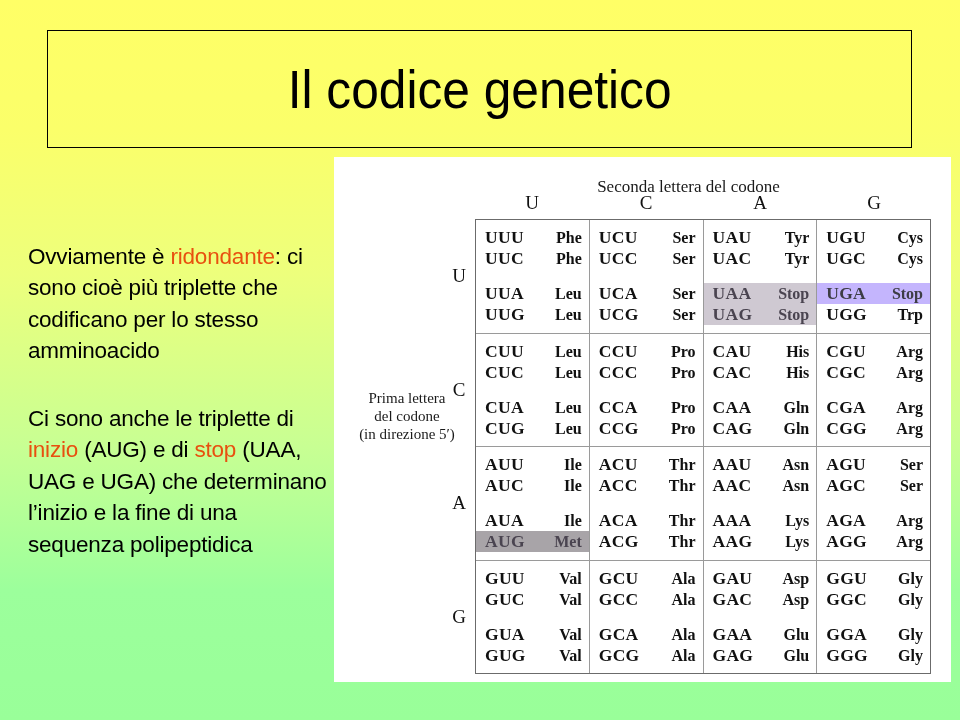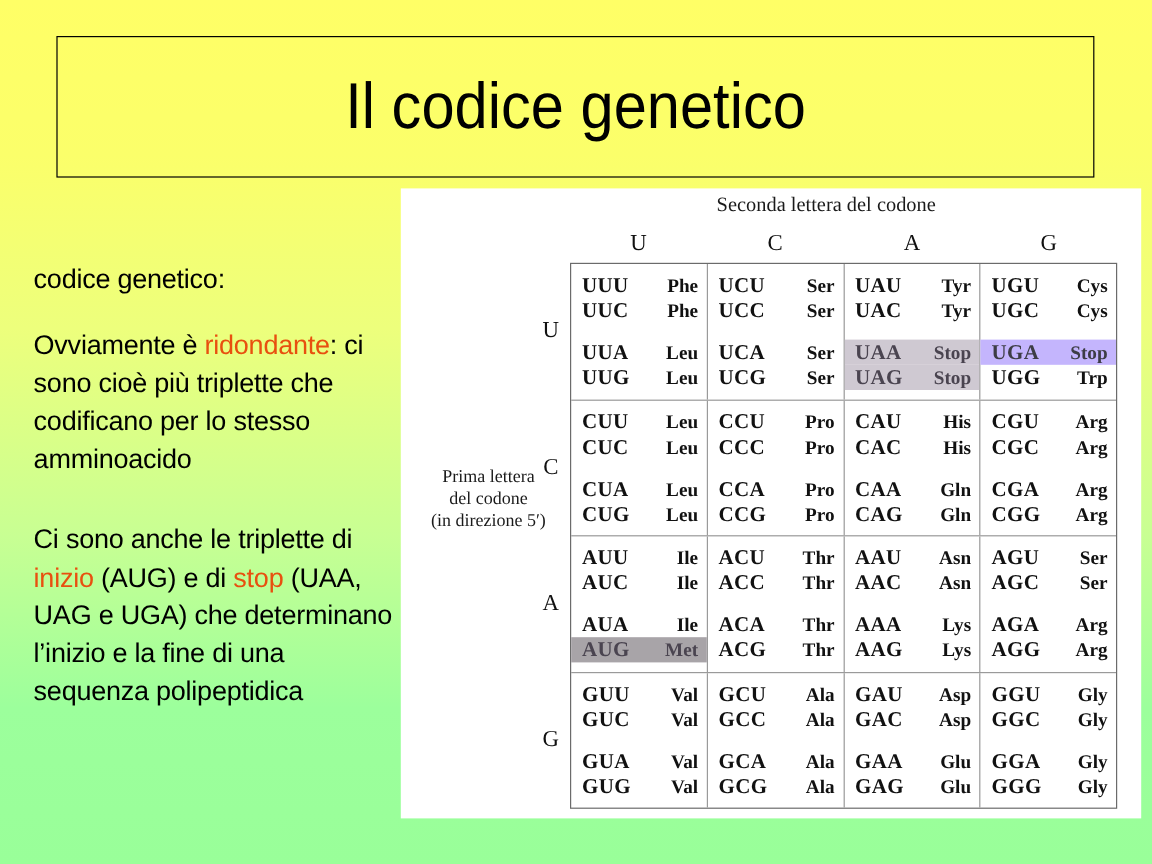--- a/index.html
+++ b/index.html
@@ -73,21 +73,21 @@
   }
   #panel-inner {
     position: absolute;
     left: 0; top: 0; right: 0; bottom: 0;
   }
 
   
   #second-letter-caption {
     position: absolute;
     left: 0;
-    top: 4px;
+    top: 20px;
     width: 100%;
     text-align: center;
     font-family: "Liberation Serif", serif;
     font-size: 17px;
     color: #1a1a1a;
   }
   
   #second-letter-caption span { position: relative; left: 46px; }
 
   #col-letters {
@@ -222,21 +222,20 @@
 <body>
 
 <div id="title-box">
   <div id="title-text">Il codice genetico</div>
 </div>
 
 <div id="left-col">
 
   <div class="para lead">
     <br>
-    <span>codice genetico:</span>
   </div>
 
   <div class="para second"><span>Ovviamente è </span><span class="hl">ridondante</span><span>: ci sono cioè più triplette che codificano per lo stesso amminoacido</span></div>
 
   <div class="para third"><span>Ci sono anche le triplette di </span><span class="hl">inizio</span><span> (AUG) e di </span><span class="hl">stop</span><span> (UAA, UAG e UGA) che determinano l’inizio e la fine di una sequenza polipeptidica</span></div>
 
 </div>
 
 <div id="table-panel">
   <div id="panel-inner">

